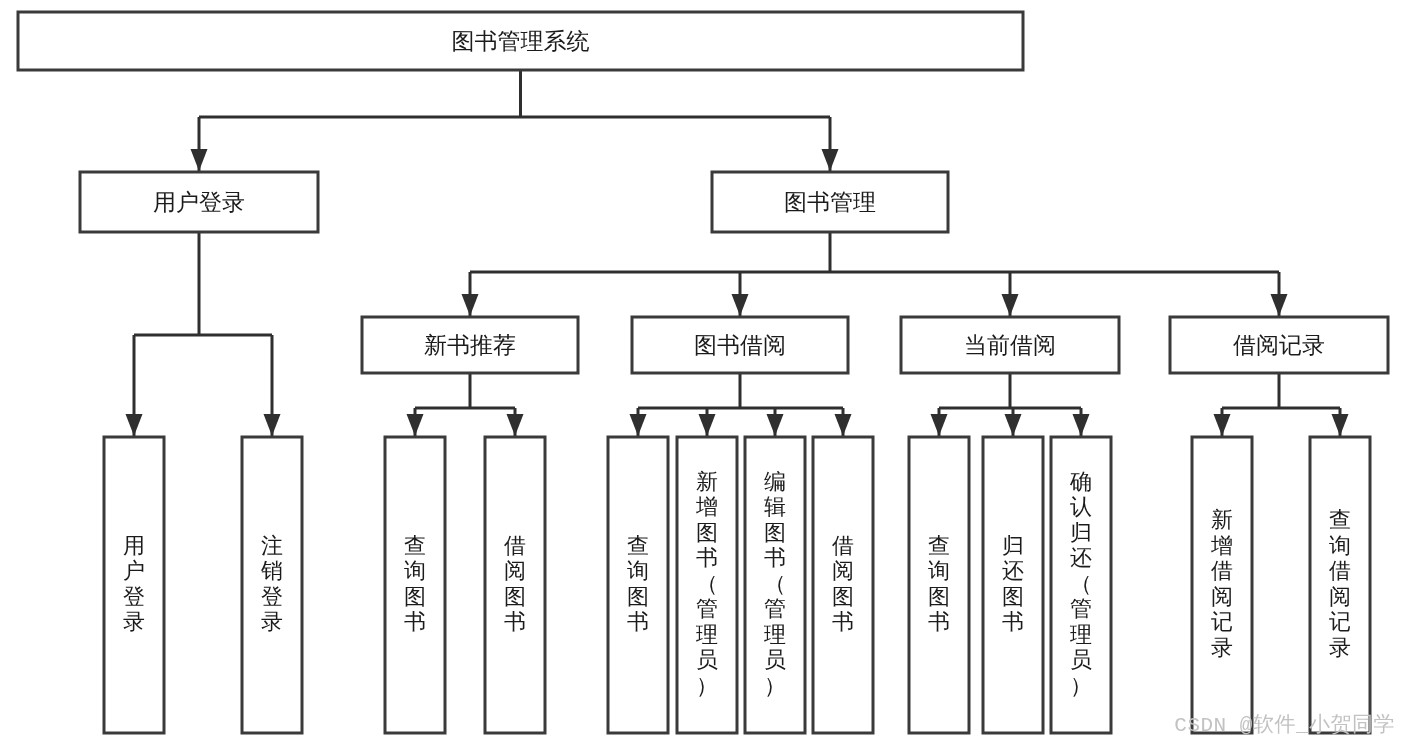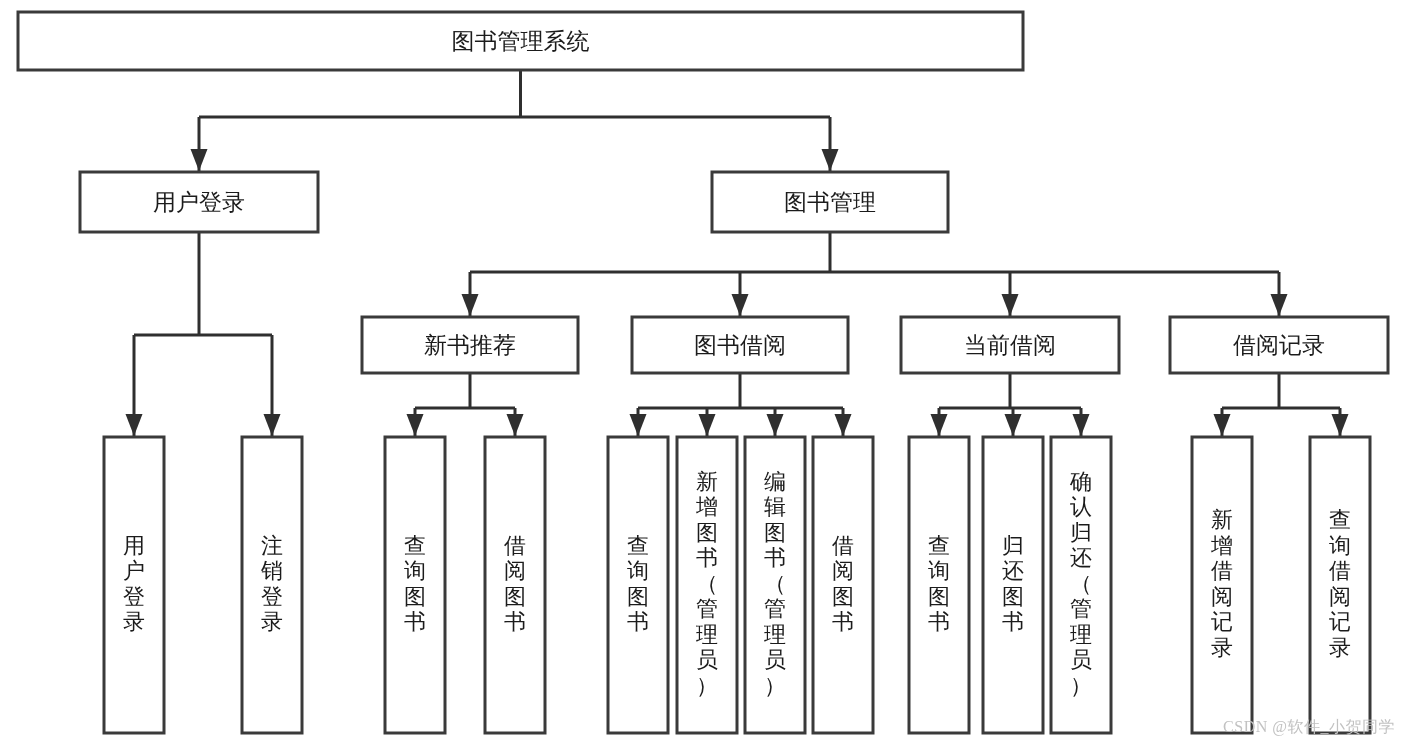--- a/index.html
+++ b/index.html
@@ -54,22 +54,22 @@
     stroke-linecap: butt;
   }
   .arrow-head {
     fill: #2f2f2f;
     stroke: none;
   }
   .watermark-text {
     position: absolute;
     right: 10px;
     bottom: 6px;
-    font-family: Liberation Serif, serif;
-    font-size: 16px;
+    font-family: Liberation Mono, monospace;
+    font-size: 21px;
     color: #c2c2c2;
     letter-spacing: 0.5px;
     white-space: nowrap;
     user-select: none;
   }
 </style>
 </head>
 <body>
 
 <div id="diagram-root">

